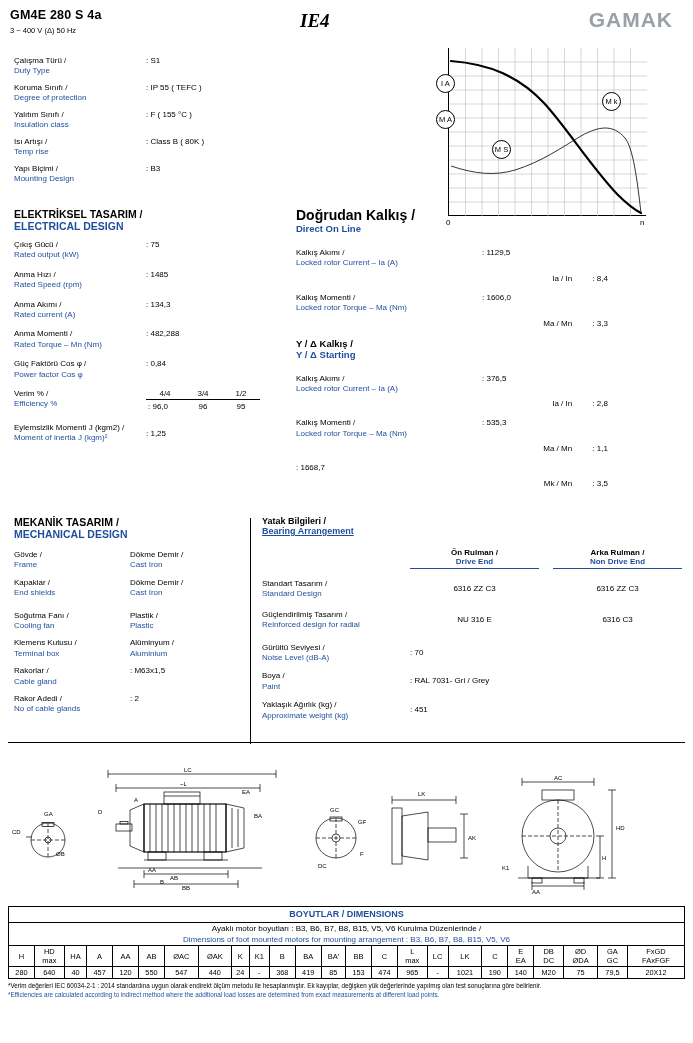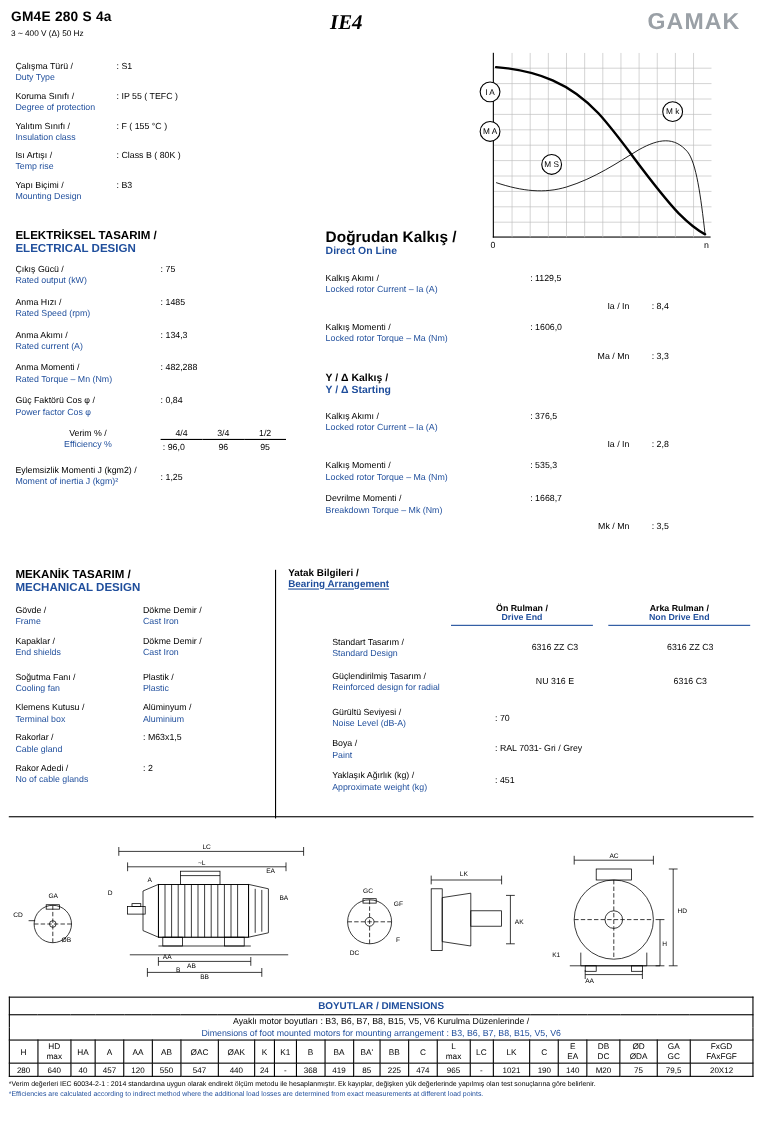--- a/index.html
+++ b/index.html
@@ -16,40 +16,40 @@
   .page { position:relative; width:693px; height:1043px; padding: 8px 10px; }
 
   
   .hdr { position:relative; height: 40px; }
   .model { font-size: 12.5px; font-weight: bold; letter-spacing: .2px; }
   .supply { font-size: 7.5px; margin-top: 4px; }
   .ie4 { position:absolute; left: 290px; top: 2px; font-size: 19px; font-style: italic; font-weight: bold; font-family: "Liberation Serif", serif; }
   .brand { position:absolute; right: 10px; top: 0px; font-size: 21px; font-weight: bold; color:#9aa0a6; letter-spacing: 1px; font-family:"Liberation Sans", sans-serif; }
 
   
-  .spec { display:flex; margin-bottom: 7px; }
+  .spec { display:flex; margin-bottom: 7px; gap: 40px; }
   .spec .lab { width: 92px; line-height: 1.25; }
   .spec .val { flex:1; line-height: 1.25; }
   .tr { color:#000; }
   .en { color:#1f4e9c; }
 
   .sec-title { margin: 12px 0 8px 0; }
   .sec-title .tr { font-size: 10.5px; font-weight: bold; }
   .sec-title .en { font-size: 10.5px; font-weight: bold; color:#1f4e9c; }
 
   
   .colL { position:absolute; left: 14px; top: 52px; width: 272px; }
 
   .specL { display:flex; margin-bottom: 9px; font-size: 8px; }
   .specL .lab { width: 132px; line-height: 1.3; }
   .specL .val { flex:1; line-height: 1.3; }
 
   
   .eff { display:flex; margin-bottom: 9px; font-size:8px; }
-  .eff .lab { width:132px; line-height:1.3;text-align:center; }
+  .eff .lab { width:132px; line-height:1.3; }
   .eff .tbl { flex:1; }
   .eff .row { display:flex; }
   .eff .c { width: 38px; text-align:center; }
   .eff .hdrrow .c { border-bottom:1px solid #000; padding-bottom:1px; }
   .eff .valrow { margin-top:2px; }
   .eff .valrow .c:first-child { text-align:left; padding-left:2px;}
 
   
   .specR { display:flex; margin-bottom: 9px; font-size:8px; }
   .specR .lab { width: 186px; line-height:1.3; }
@@ -76,21 +76,21 @@
 
   .bearing { position:absolute; left: 262px; top: 516px; width: 420px; }
   .bearing .btitle .tr { font-size: 9px; font-weight: bold; }
   .bearing .btitle .en { font-size: 9px; font-weight: bold; color:#1f4e9c; text-decoration: underline; }
   .bhead { display:flex; margin-top: 12px; }
   .bhead .sp { width: 148px; }
   .bhead .cell { flex:1; text-align:center; border-bottom: 1.2px solid #1f4e9c; padding-bottom: 2px; }
   .bhead .cell .tr { font-weight:bold; font-size:8px; }
   .bhead .cell .en { font-weight:bold; font-size:8px; color:#1f4e9c; }
   .brow { display:flex; margin-top: 8px; font-size:8px; }
-  .brow .lab { width: 148px; line-height:1.3;margin-left:40px; }
+  .brow .lab { width: 148px; line-height:1.3; }
   .brow .c1, .brow .c2 { flex:1; text-align:center; line-height:1.3; }
   .brow .valline { flex:1; line-height:1.3; }
 
   
   .draw { position:absolute; left: 8px; top: 752px; width: 677px; height: 152px; }
   .draw svg { display:block; }
 
   
   .dimwrap { position:absolute; left: 8px; top: 906px; width: 677px; }
   .dim-title { text-align:center; font-weight:bold; font-size:9px; color:#1f4e9c; padding: 2px 0 3px 0; border-top:1.2px solid #000; border-left:1.2px solid #000; border-right:1.2px solid #000; }
@@ -319,26 +319,26 @@
       <span class="v">: 2,8</span>
     </div>
 
     <div class="specR">
       <div class="lab">
           <div class="tr">Kalkış Momenti /</div>
           <div class="en">Locked rotor Torque – Ma (Nm)</div>
         </div>
       <div class="val">: 535,3</div>
     </div>
+    <div class="ratio">
+      <span class="k">Ma / Mn</span>
+      <span class="v">: 1,1</span>
+    </div>
 
     <div class="specR">
-      <div class="lab">
-          <div class="tr">Devrilme Momenti /</div>
-          <div class="en">Breakdown Torque – Mk (Nm)</div>
-        </div>
       <div class="val">: 1668,7</div>
     </div>
     <div class="ratio">
       <span class="k">Mk / Mn</span>
       <span class="v">: 3,5</span>
     </div>
   </div>
 
   <div class="mech">
     <div class="sec-title" style="margin-top:0;">
@@ -662,21 +662,21 @@
         <td>457</td>
         <td>120</td>
         <td>550</td>
         <td>547</td>
         <td>440</td>
         <td>24</td>
         <td>-</td>
         <td>368</td>
         <td>419</td>
         <td>85</td>
-        <td>225</td>
+        <td>153</td>
         <td>474</td>
         <td>965</td>
         <td>-</td>
         <td>1021</td>
         <td>190</td>
         <td>140</td>
         <td>M20</td>
         <td>75</td>
         <td>79,5</td>
         <td>20X12</td>

